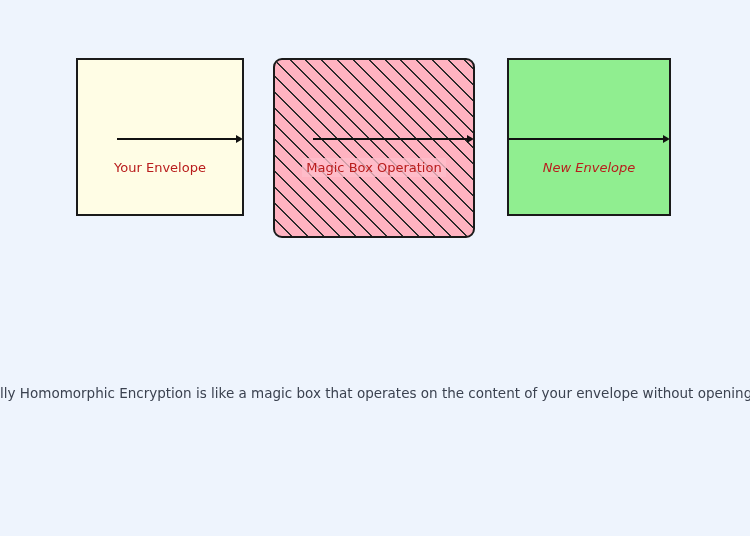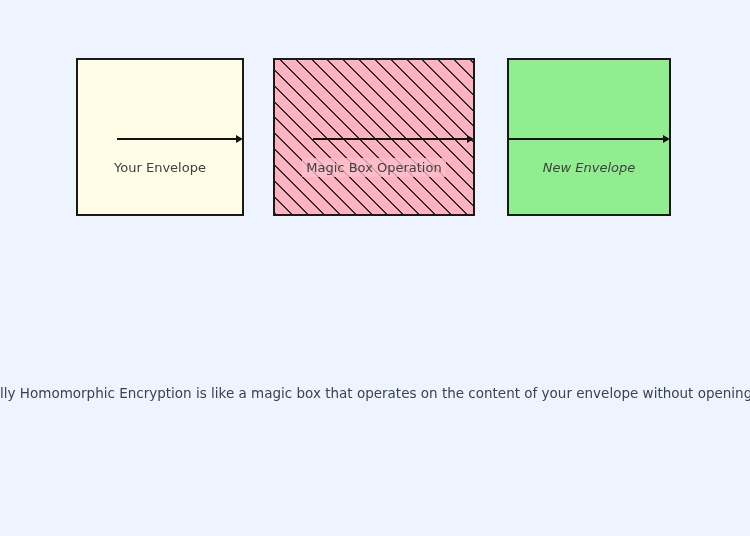--- a/index.html
+++ b/index.html
@@ -37,22 +37,23 @@
     top: 58px;
     width: 168px;
     height: 158px;
     background: #fffde5;
   }
 
   .box-magic {
     left: 273px;
     top: 58px;
     width: 202px;
-    height: 158px;
+    height: 180px;
     background: #ffb3c1;
+    border-radius: 9px;
   }
 
   .box-envelope-out {
     left: 507px;
     top: 58px;
     width: 164px;
     height: 158px;
     background: #90ee90;
   }
 
@@ -74,21 +75,21 @@
   }
 
   
   .box-label {
     position: absolute;
     left: 0;
     right: 0;
     text-align: center;
     font-size: 13px;
     line-height: 17px;
-    color: #404040;
+    color: #b91c1c;
     white-space: nowrap;
   }
   .box-envelope-in .box-label  { top: 98px; }
   .box-magic .box-label        { top: 98px; }
   .box-envelope-out .box-label { top: 98px; font-style: italic; }
 
   .box-label .label-text {
     display: inline-block;
     padding: 1px 4px;
   }

